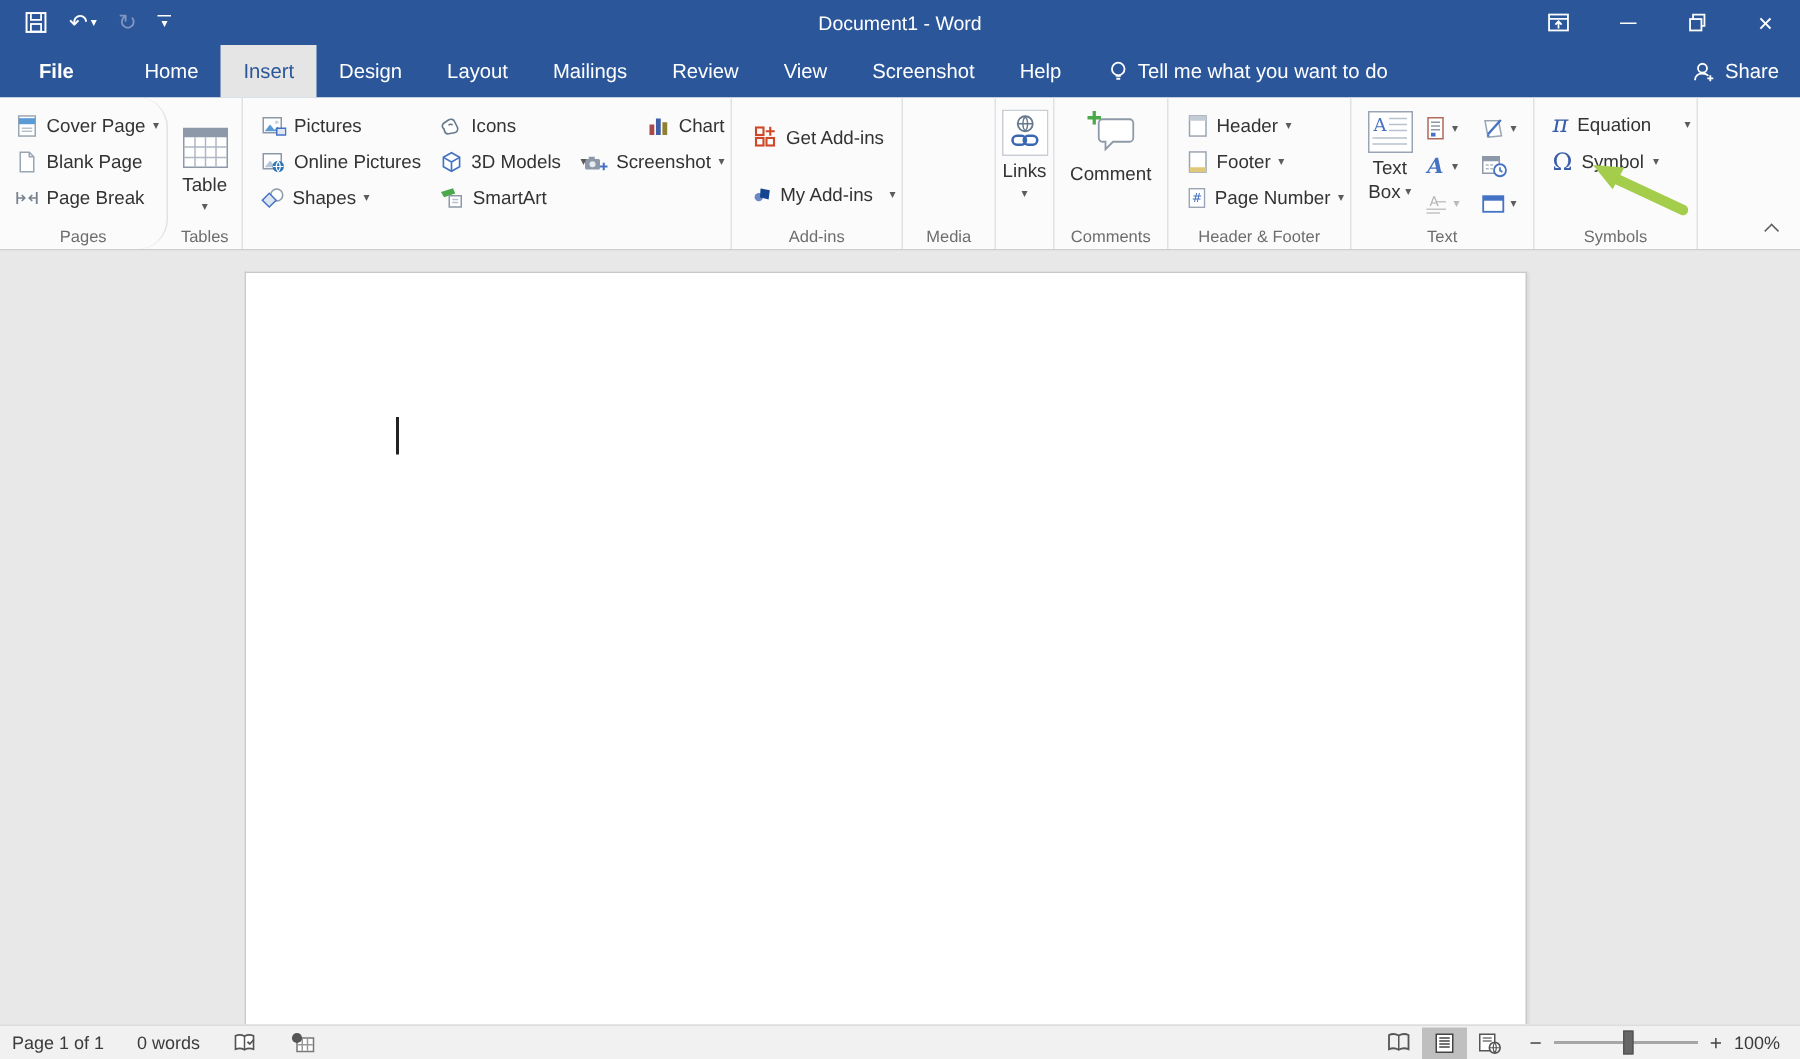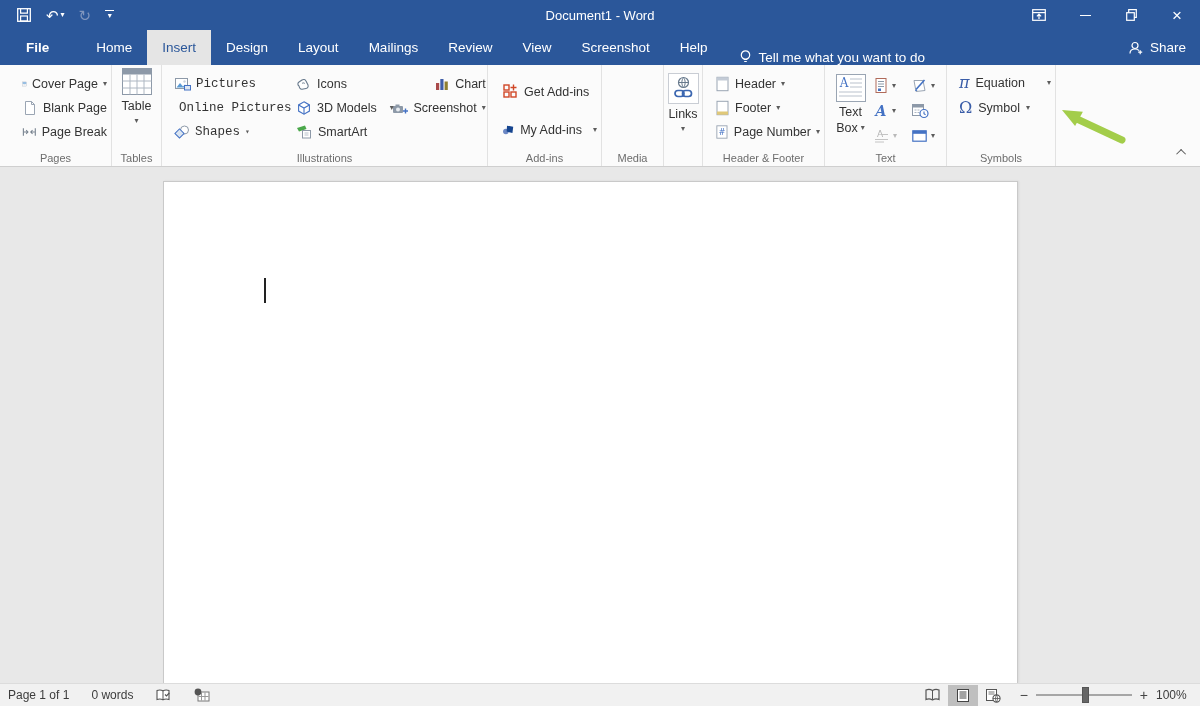--- a/index.html
+++ b/index.html
@@ -15,40 +15,40 @@
   .glyph.dis { color:#7f95bd; }
   .title { position:absolute; left:0; right:0; text-align:center; font-size:13px; color:#fff; pointer-events:none; }
   .wincontrols { position:absolute; right:0; top:0; height:30px; display:flex; }
   .winbtn { width:46px; height:30px; display:flex; align-items:center; justify-content:center; }
 
   
   .tabrow { position:absolute; top:30px; left:0; width:1200px; height:35px; background:#2b579a; display:flex; align-items:stretch; color:#fff; font-size:13.5px; }
   .tab { display:flex; align-items:center; padding:0 15px; cursor:default; }
   .tab.file { margin-left:4px; padding:0 22px; font-weight:bold; }
   .tab.active { background:#e5e5e5; color:#2b579a; }
-  .tellme { display:flex; align-items:flex-end; gap:7px; margin-left:16px; }
+  .tellme { display:flex; align-items:center; gap:7px; margin-left:16px; }
   .share { position:absolute; right:14px; top:0; height:35px; display:flex; align-items:center; gap:6px; }
 
   
   .ribbon { position:absolute; top:65px; left:0; width:1200px; height:102px; background:#fbfbfb; border-bottom:1px solid #cfcfcf; display:flex; }
   .group { position:relative; height:100%; border-right:1px solid #e2e2e2; flex:none; }
   .group-label { position:absolute; bottom:2px; left:0; right:0; text-align:center; font-size:11px; color:#6d6d6d; white-space:nowrap; }
   .caret { font-size:8px; color:#5c5c5c; line-height:1; }
   .caret.dis { color:#b9b9b9; }
   .sstack { display:flex; flex-direction:column; gap:3px; padding-top:8px; }
   .sbtn { display:flex; align-items:center; gap:5px; height:21px; padding:0 4px; font-size:12.5px; color:#333; white-space:nowrap; cursor:default; }
   .bigbtn { display:flex; flex-direction:column; align-items:center; font-size:12.5px; color:#333; cursor:default; text-align:center; line-height:1.25; }
   .ibox { display:inline-flex; align-items:center; justify-content:center; }
 
-  .g-pages { width:112px; padding-left:18px; }
+  .g-pages { width:112px; padding-left:6px;border-radius:20px; }
   .g-tables { width:50px; }
-  .g-tables .bigbtn { padding-top:3px; }
+  .g-tables .bigbtn { padding-top:20px; }
   .g-illus { width:326px; display:flex; padding-left:8px; }
   .g-illus .col { display:flex; flex-direction:column; gap:3px; padding-top:8px; }
-  .g-illus .c1 { width:122px;font-family:Liberation Mono, monospace; } .g-illus .c2 { width:108px; } .g-illus .c3 { width:92px;align-items:flex-end; }
+  .g-illus .c1 { width:122px; } .g-illus .c2 { width:108px; } .g-illus .c3 { width:92px;align-items:flex-end; }
   .g-addins { width:114px; padding:16px 0 0 10px; display:flex; flex-direction:column; gap:17px; }
   .g-addins .sbtn { font-size:12.5px; }
   .g-media { width:62px; } .g-media .bigbtn { padding-top:8px; }
   .g-links { width:39px; } .g-links .bigbtn { padding-top:8px; }
   .g-comments { width:76px; } .g-comments .bigbtn { padding-top:8px; }
   .g-hf { width:122px; padding-left:8px; }
   .g-text { width:122px; display:flex; padding-left:6px; }
   .g-text .bigbtn { width:44px; padding-top:8px; }
   .tgrid { display:grid; grid-template-columns:38px 38px; grid-auto-rows:25px; padding-top:8px; }
   .tcell { display:flex; align-items:center; gap:3px; padding-left:3px; cursor:default; }
@@ -268,21 +268,20 @@
         <svg class="ibox" width="17" height="16" viewBox="0 0 17 16">
             <rect x="1" y="6" width="10" height="7" rx="1" fill="#8d99a8"></rect>
             <rect x="3.5" y="4.5" width="4" height="2" fill="#8d99a8"></rect>
             <circle cx="6" cy="9.5" r="2" fill="#e8ecf1"></circle>
             <path d="M13.5 8.5v5M11 11h5" stroke="#4472c4" stroke-width="1.4"></path>
           </svg>
         <span>Screenshot</span>
         <span class="caret">▾</span>
       </div>
     </div>
-    <div class="group-label">Illustrations</div>
   </div>
 
   <div class="group g-addins">
     <div class="sbtn">
       <svg class="ibox" width="17" height="17" viewBox="0 0 17 17">
           <rect x="2" y="2" width="5" height="5" fill="none" stroke="#d04727" stroke-width="1.4"></rect>
           <rect x="2" y="9" width="5" height="5" fill="none" stroke="#d04727" stroke-width="1.4"></rect>
           <rect x="9" y="9" width="5" height="5" fill="none" stroke="#d04727" stroke-width="1.4"></rect>
           <path d="M11.5 1.5v6M8.5 4.5h6" stroke="#d04727" stroke-width="1.4"></path>
         </svg>
@@ -310,20 +309,30 @@
           <circle cx="15.5" cy="9.5" r="5" fill="#fff" stroke="#67798c" stroke-width="1.2"></circle>
           <path d="M10.5 9.5h10M15.5 4.5c-2.2 2.7-2.2 7.3 0 10M15.5 4.5c2.2 2.7 2.2 7.3 0 10" fill="none" stroke="#67798c" stroke-width="1"></path>
           <rect x="7" y="17.5" width="9" height="6" rx="3" fill="none" stroke="#3b66b0" stroke-width="1.7"></rect>
           <rect x="14.5" y="17.5" width="9" height="6" rx="3" fill="none" stroke="#3b66b0" stroke-width="1.7"></rect>
         </svg>
       <span style="margin-top:3px">Links</span>
       <span class="caret" style="margin-top:2px">▾</span>
     </div>
   </div>
 
+  <div class="group g-comments">
+    <div class="bigbtn">
+      <svg width="36" height="32" viewBox="0 0 36 32">
+          <path d="M12 6.5h18a2.5 2.5 0 0 1 2.5 2.5v10a2.5 2.5 0 0 1-2.5 2.5H19l-5 5v-5h-2a2.5 2.5 0 0 1-2.5-2.5V9A2.5 2.5 0 0 1 12 6.5z" fill="#fff" stroke="#8d99a8" stroke-width="1.2"></path>
+          <path d="M6.5 1v9M2 5.5h9" stroke="#4ba84b" stroke-width="2.2"></path>
+        </svg>
+      <span style="margin-top:4px">Comment</span>
+    </div>
+    <div class="group-label">Comments</div>
+  </div>
 
   <div class="group g-hf">
     <div class="sstack">
       <div class="sbtn">
         <svg class="ibox" width="15" height="16" viewBox="0 0 15 16">
             <rect x="2" y="1.3" width="11" height="13.4" fill="#fff" stroke="#9aa5b3"></rect>
             <rect x="2" y="1.3" width="11" height="3.2" fill="#c3cbd6"></rect>
           </svg>
         <span>Header</span>
         <span class="caret">▾</span>

